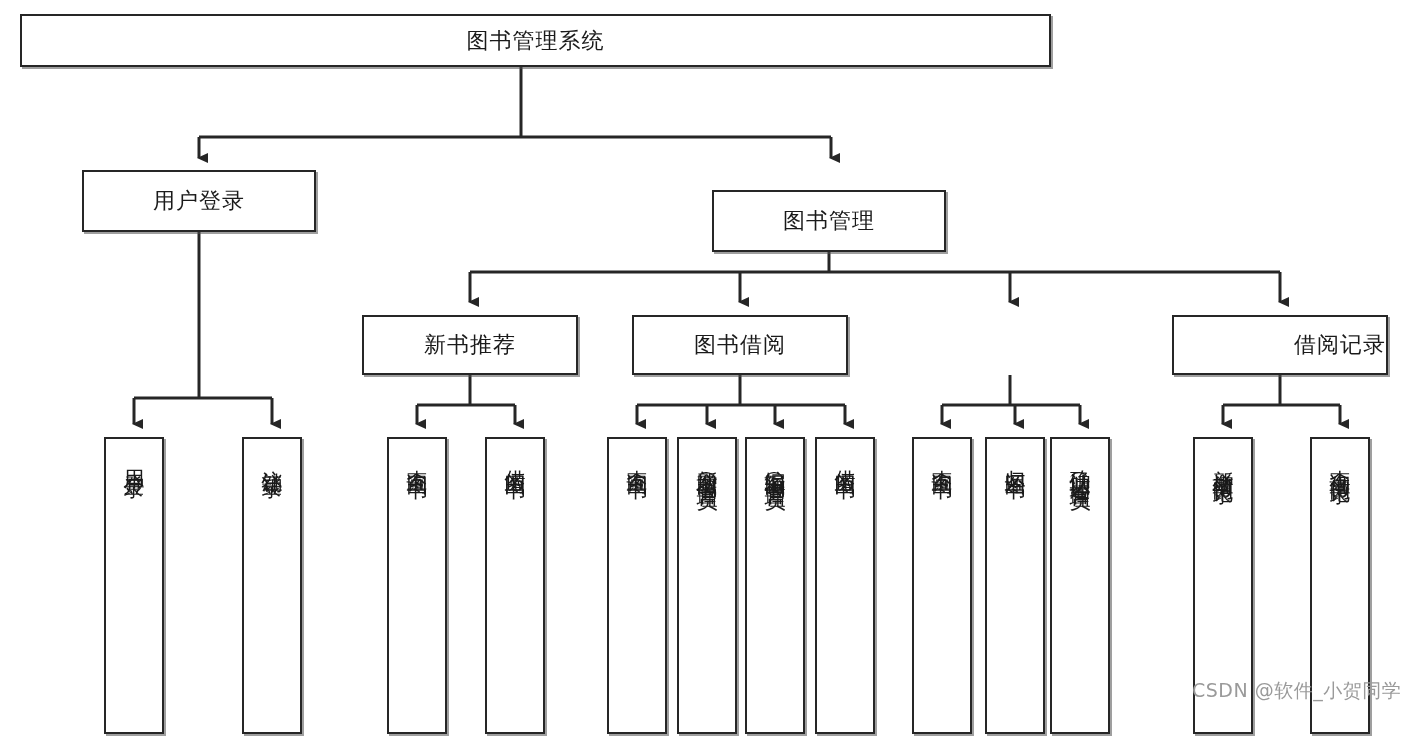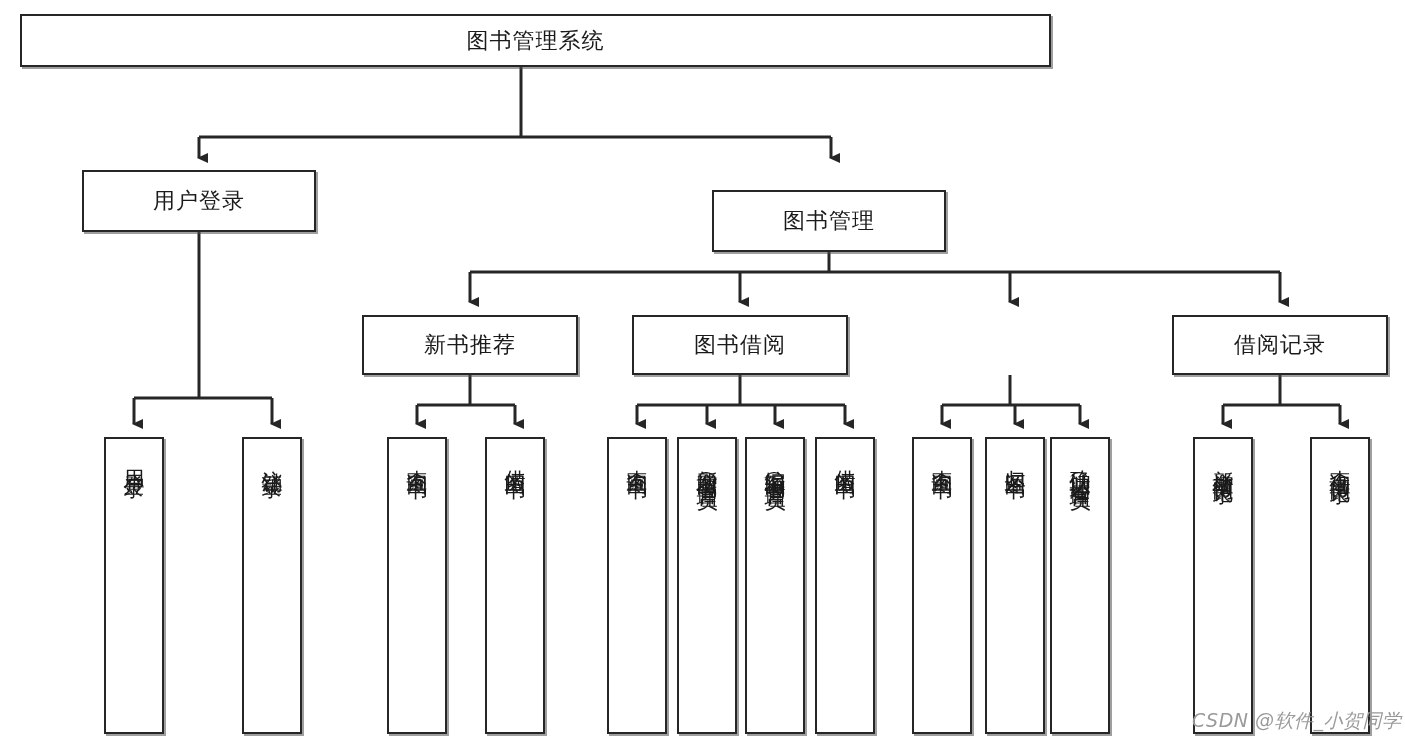--- a/index.html
+++ b/index.html
@@ -134,21 +134,21 @@
   <div class="node shadowed" style="left:712px; top:170px; width:234px; height:62px;margin-top:20px;">
     <span class="node-label">图书管理</span>
   </div>
 
   <div class="node shadowed" style="left:632px; top:315px; width:216px; height:60px;">
     <span class="node-label">图书借阅</span>
   </div>
   <div class="node shadowed" style="left:362px; top:315px; width:216px; height:60px;">
     <span class="node-label">新书推荐</span>
   </div>
-  <div class="node shadowed" style="left:1172px; top:315px; width:216px; height:60px;">
+  <div class="node shadowed" style="left:1172px; top:315px; width:216px; height:60px;justify-content:flex-end;">
     <span class="node-label">借阅记录</span>
   </div>
 
   <div class="node leaf shadowed" style="left:104px; top:437px; width:60px; height:297px;">
     <span class="node-label">用户登录</span>
   </div>
   <div class="node leaf shadowed" style="left:242px; top:437px; width:60px; height:297px;">
     <span class="node-label">注销登录</span>
   </div>
   <div class="node leaf shadowed" style="left:387px; top:437px; width:60px; height:297px;">
@@ -178,15 +178,15 @@
   <div class="node leaf shadowed" style="left:1050px; top:437px; width:60px; height:297px;">
     <span class="node-label">确认归还（管理员）</span>
   </div>
   <div class="node leaf shadowed" style="left:1193px; top:437px; width:60px; height:297px;">
     <span class="node-label">新增借阅记录</span>
   </div>
   <div class="node leaf shadowed" style="left:1310px; top:437px; width:60px; height:297px;">
     <span class="node-label">查询借阅记录</span>
   </div>
 
-  <div class="watermark" style="left:1192px; top:708px;font-style:italic;">CSDN @软件_小贺同学</div>
+  <div class="watermark" style="left:1192px; top:678px;">CSDN @软件_小贺同学</div>
 
 </div>
 
 </body></html>

